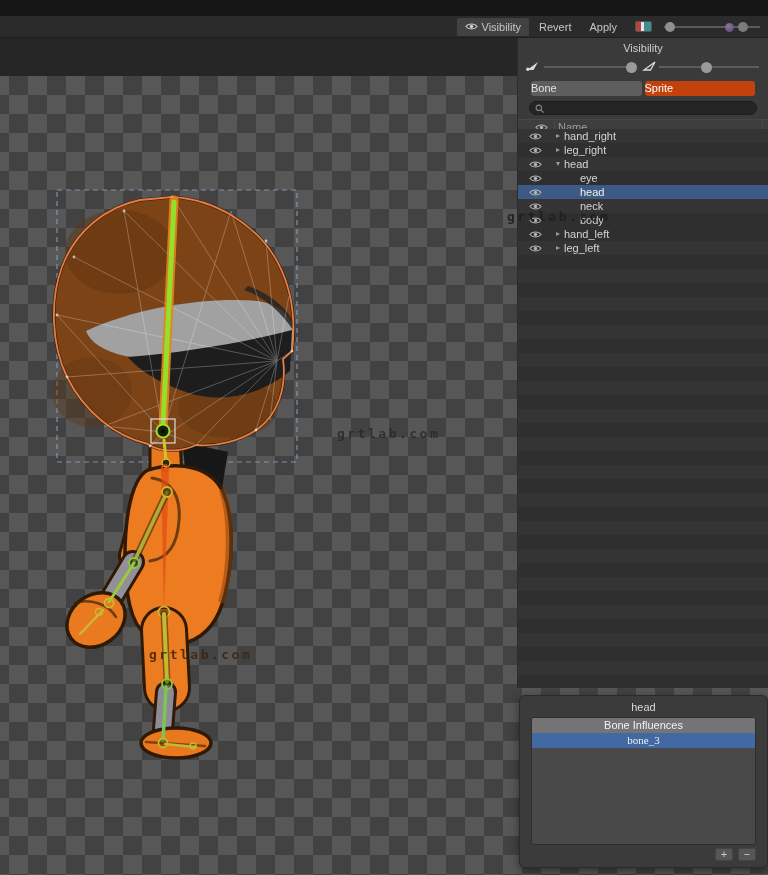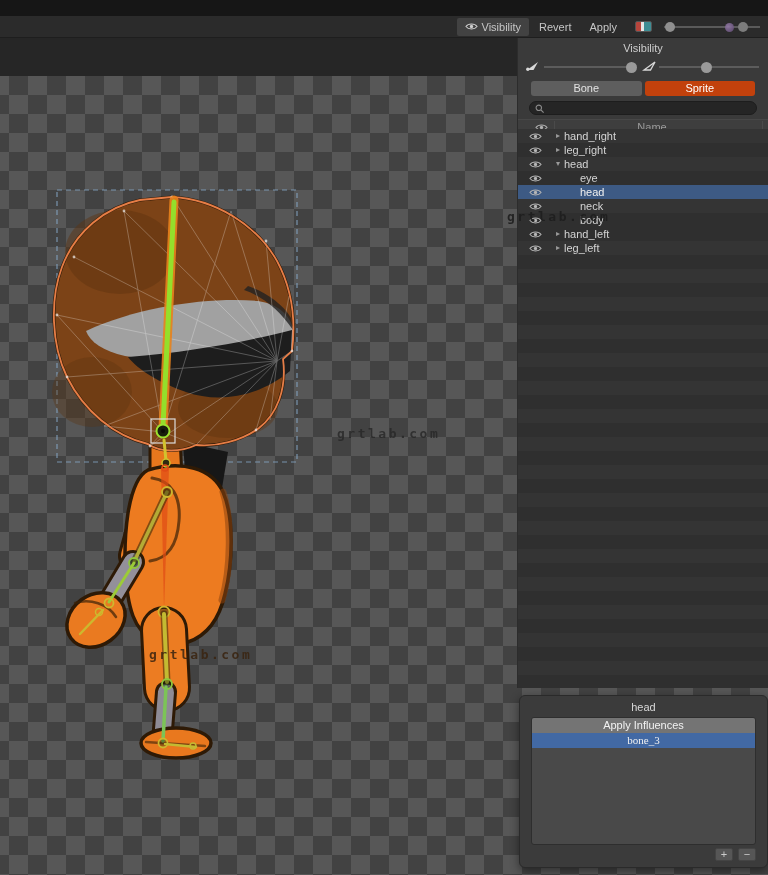--- a/index.html
+++ b/index.html
@@ -43,30 +43,30 @@
   .vtitle { text-align:center; padding-top:4px; height:18px; color:#cccccc; }
   .sliders { position:relative; height:22px; }
   .pslider { position:absolute; top:4px; height:14px; }
   .pslider .track { position:absolute; top:6px; height:2px; background:#5c5c5c; left:0; right:0; }
   .pslider .knob { position:absolute; top:1.5px; width:11px; height:11px; border-radius:50%; background:#9a9a9a; }
   .ps1 { left:26px; width:92px; } .ps1 .knob { left:82px; }
   .ps2 { left:141px; width:100px; } .ps2 .knob { left:42px; }
   .picon { position:absolute; top:3px; width:15px; height:14px; }
   .pi1 { left:7px; } .pi2 { left:124px; }
   .tabs { display:flex; gap:3px; padding:3px 13px 0 13px; }
-  .tab { flex:1; height:15px; line-height:15px; text-align:center; border-radius:3px; background:#5e5e5e; color:#e2e2e2; cursor:default; }
+  .tab { flex:1; height:15px; line-height:15px; text-align:left; border-radius:3px; background:#5e5e5e; color:#e2e2e2; cursor:default; }
   .tab.active { background:#c2410c; color:#fff; }
   .searchbox { position:relative; margin:5px 11px 0 11px; height:14px; background:#252525; border-radius:7px;
                border:1px solid #1d1d1d; }
   .searchbox svg { position:absolute; left:5px; top:2px; }
   .thead { position:relative; margin-top:4px; height:14px; background:#3e3e3e;
            border-top:1px solid #474747; border-bottom:1px solid #313131; }
   .thead .eyecol { position:absolute; left:17px; top:2px; color:#b0b0b0; }
   .thead .sep { position:absolute; top:1px; bottom:1px; width:1px; background:#4a4a4a; }
-  .thead .name { position:absolute; left:40px; right:22px; text-align:center; color:#9b9b9b; line-height:14px; }
+  .thead .name { position:absolute; left:40px; right:22px; color:#9b9b9b; line-height:14px; }
   .tree { position:absolute; left:0; right:0; top:91px; bottom:0; overflow:hidden; }
   .trow { position:relative; height:14px; line-height:14px; display:flex; align-items:center; color:#d4d4d4; }
   .trow.odd { background:#343434; }
   .trow.even { background:#2f2f2f; }
   .trow.selected { background:#3d5a84 !important; color:#f0f0f0; }
   .trow .eye { width:34px; display:flex; justify-content:center; color:#b5b5b5; }
   .trow .arrow { width:12px; font-size:8px; color:#9a9a9a; text-align:center; }
   .trow .sp2 { width:28px; }
   .trow .lbl { white-space:nowrap; }
 
@@ -389,21 +389,21 @@
         <div class="trow odd"></div>
         <div class="trow even"></div>
       </div>
   </div>
 
   <div class="wm wm3">grtlab.com</div>
 
   <div class="ipanel">
     <div class="ititle">head</div>
     <div class="ilist">
-      <div class="lhead">Apply Influences</div>
+      <div class="lhead">Bone Influences</div>
       <div>
           <div class="litem selected">bone_3</div>
         </div>
     </div>
     <div class="ibtns">
       <div class="ibtn">+</div>
       <div class="ibtn">−</div>
     </div>
   </div>
 

